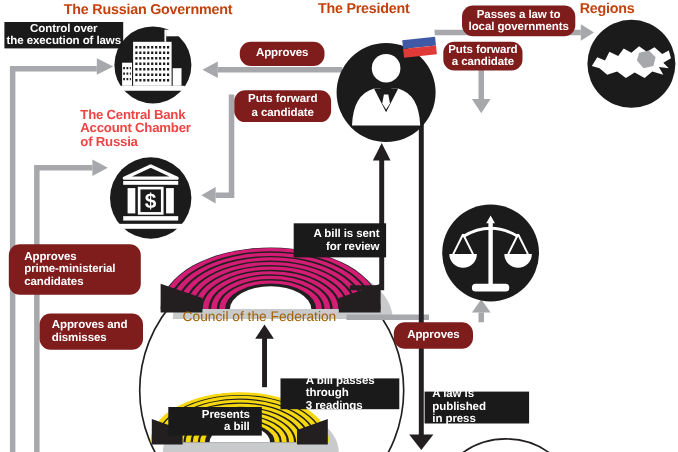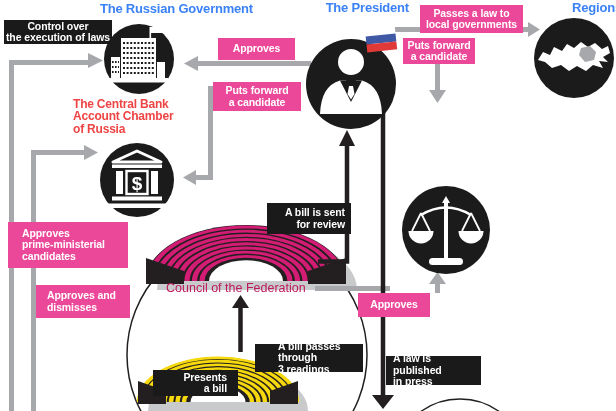--- a/index.html
+++ b/index.html
@@ -1,32 +1,32 @@
 <!DOCTYPE html>
 <html><head>
 <meta charset="utf-8">
 <style>
   html,body{margin:0;padding:0;}
   body{width:616px;height:411px;position:relative;background:#fff;overflow:hidden;
        font-family:"Liberation Sans",sans-serif;}
   #stage{position:absolute;left:0;top:0;width:616px;height:411px;}
   svg#gfx{position:absolute;left:0;top:0;}
-  .title{position:absolute;font-weight:bold;font-size:13px;line-height:13px;color:#3b82f6;
-         text-align:right;white-space:pre-line;letter-spacing:-0.2px;}
+  .title{position:absolute;font-weight:bold;font-size:13px;line-height:13px;color:#c2410c;
+         text-align:left;white-space:pre-line;letter-spacing:-0.2px;}
   .nodelabel{position:absolute;font-weight:bold;font-size:12px;line-height:12.3px;color:#ef4444;
          text-align:left;white-space:pre-line;letter-spacing:-0.2px;}
   .bbox,.gbox{position:absolute;display:flex;align-items:center;justify-content:center;
          color:#fff;font-weight:bold;font-size:10.5px;line-height:11.5px;
          white-space:pre-line;letter-spacing:-0.1px;box-sizing:border-box;}
   .bbox{background:#1a1a1a;}
-  .gbox{background:#ec4899;}
+  .gbox{background:#7f1d1d;border-radius:10px;}
   .tl{justify-content:flex-start;text-align:left;}
   .tr{justify-content:flex-end;text-align:right;margin-top:48px;}
   .tc{justify-content:center;text-align:center;}
-  .council{position:absolute;font-size:12.5px;color:#be185d;white-space:nowrap;}
+  .council{position:absolute;font-size:12.5px;color:#a16207;white-space:nowrap;}
 </style>
 </head>
 <body>
 
 <div id="stage">
 
 <svg id="gfx" width="616" height="411" viewBox="0 0 616 411">
 
   <circle cx="247" cy="355" r="120" fill="none" stroke="#231f20" stroke-width="1.5"></circle>
   <circle cx="460" cy="466" r="67" fill="none" stroke="#231f20" stroke-width="1.5"></circle>

